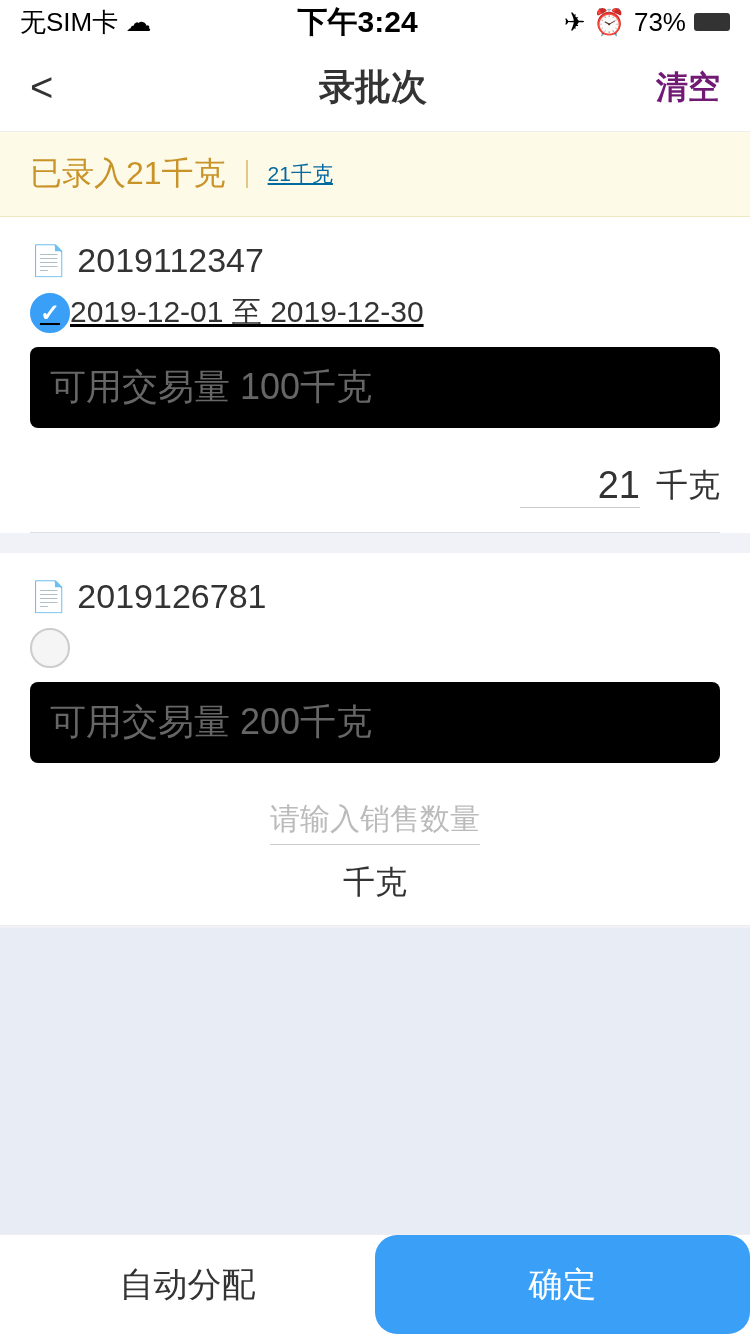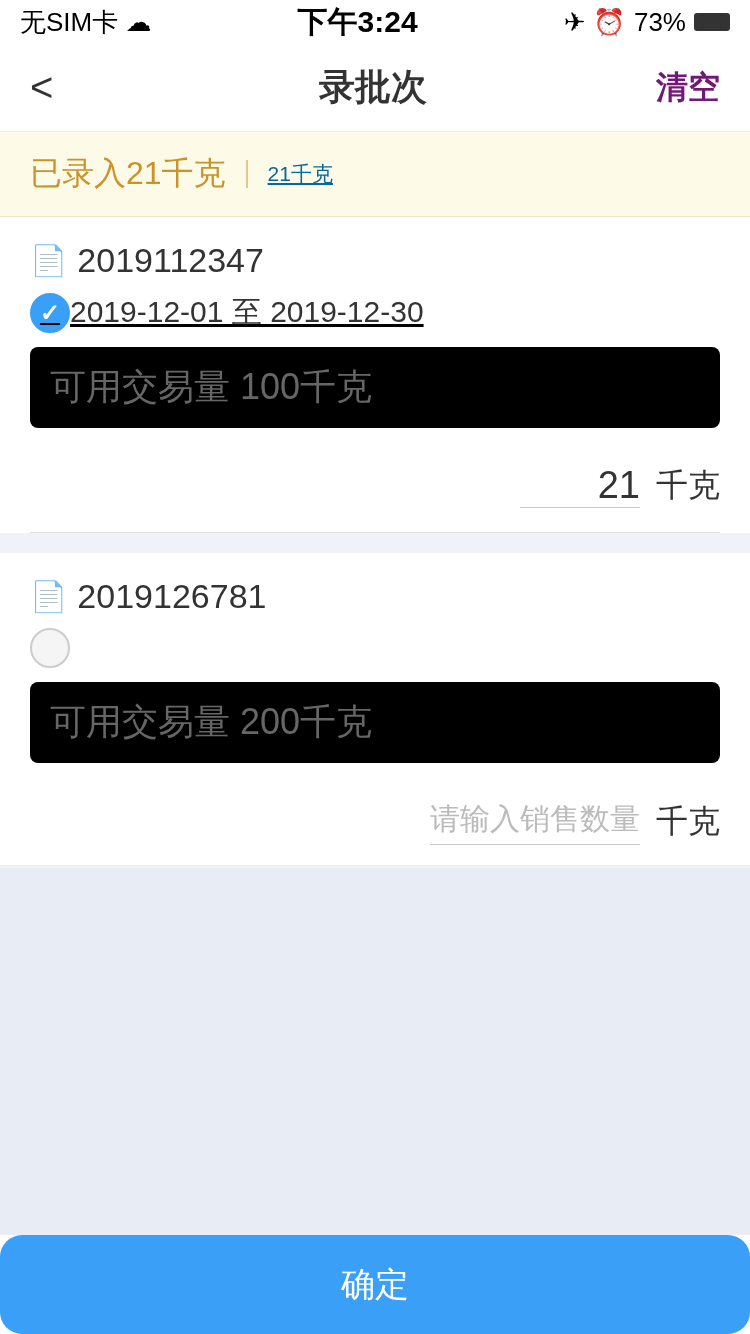--- a/index.html
+++ b/index.html
@@ -187,20 +187,21 @@
 
     
     .input-row {
       display: flex;
       align-items: center;
       justify-content: flex-end;
       padding: 16px 30px 20px 30px;
       background: #fff;
       gap: 16px;
       border-bottom: 1px solid #eee;
+      flex-direction: column;
     }
     .input-placeholder {
       font-size: 30px;
       color: #bbb;
     }
     .input-unit {
       font-size: 32px;
       color: #333;
     }
     .input-underline {
@@ -332,14 +333,15 @@
     <div class="input-underline">
       <span class="input-placeholder">请输入销售数量</span>
     </div>
     <span class="input-unit">千克</span>
   </div>
 </div>
 
 <div class="gray-area" style="height: 420px;"></div>
 
 <div class="bottom-bar">
+  <div class="bottom-auto">自动分配</div>
   <div class="bottom-confirm">确定</div>
 </div>
 
 </body></html>

